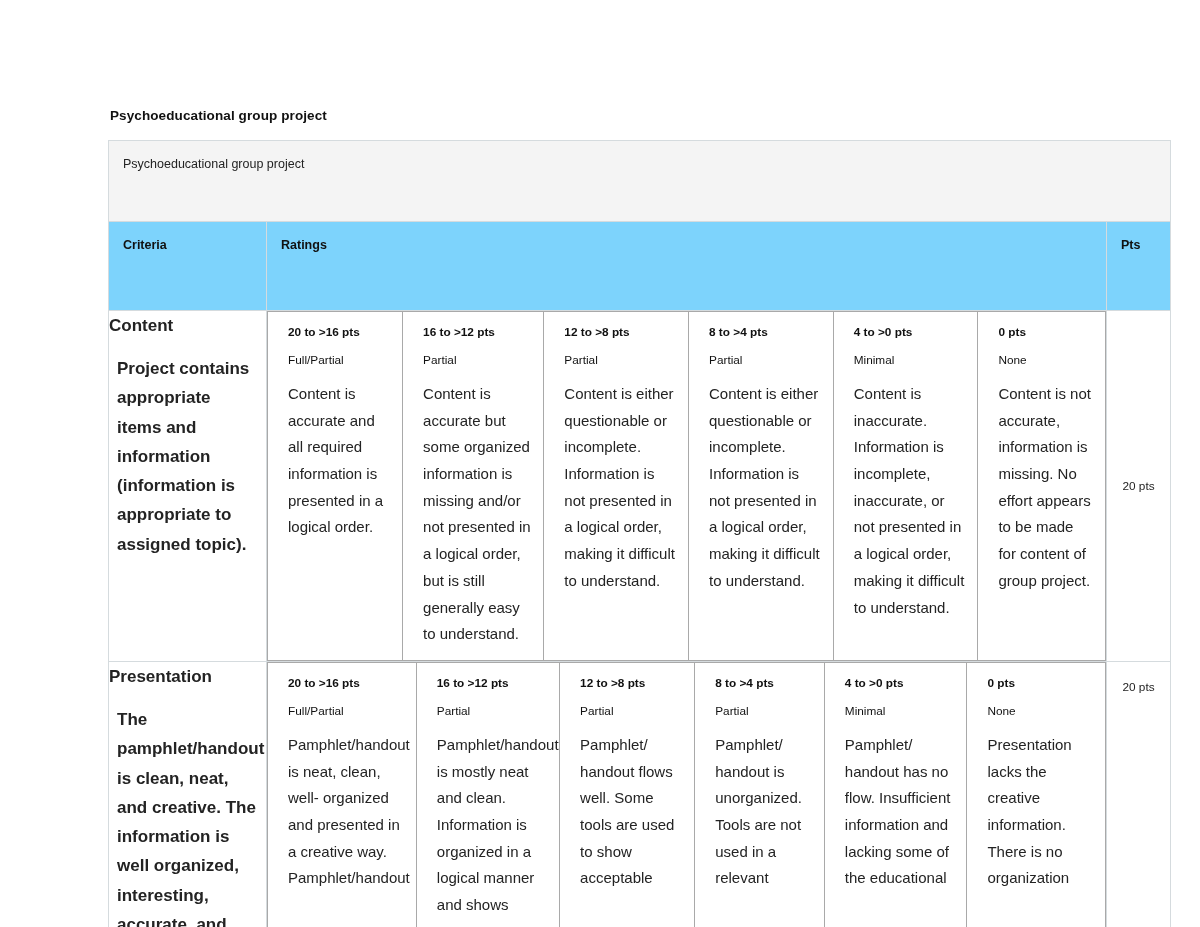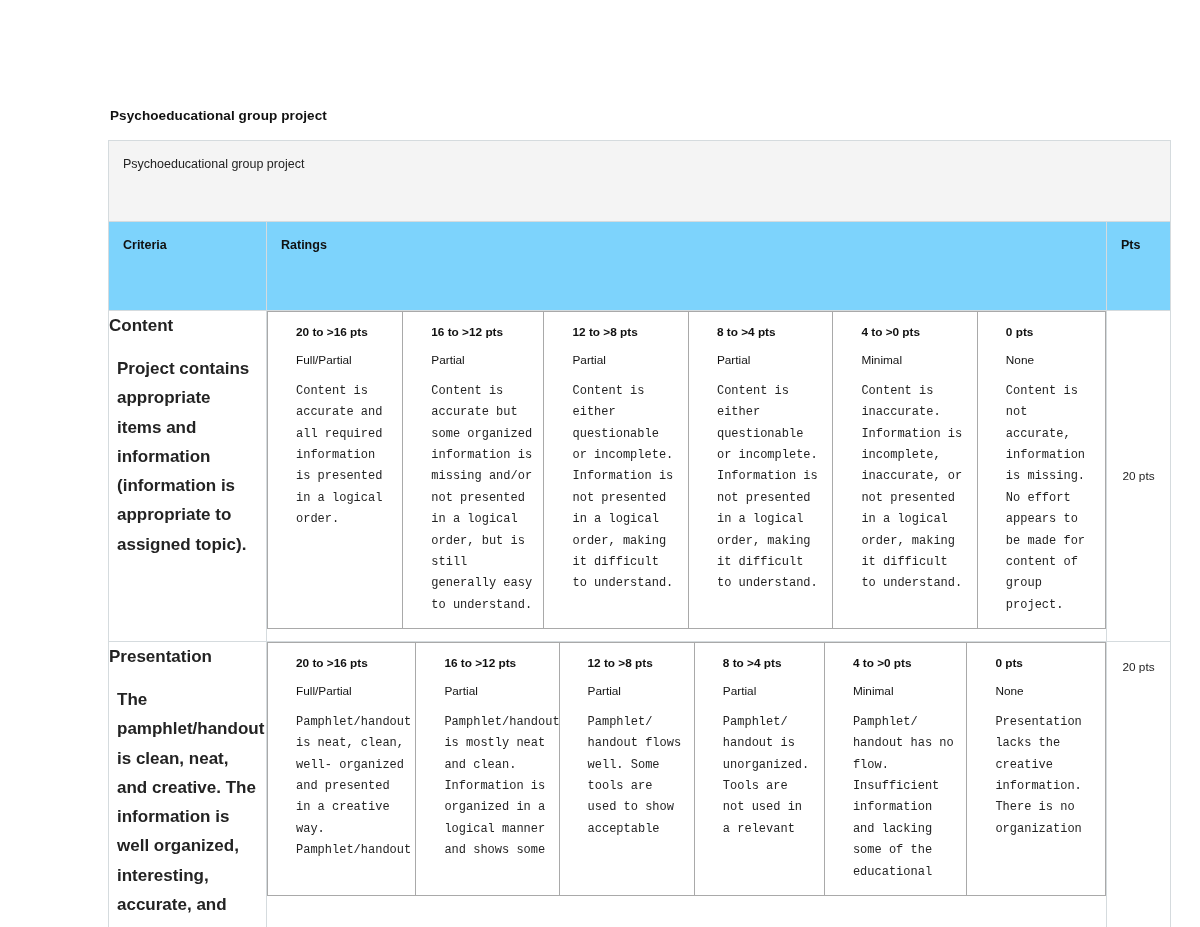--- a/index.html
+++ b/index.html
@@ -109,41 +109,40 @@
 
   
   .ratings {
     width: 100%;
     border-collapse: collapse;
     table-layout: fixed;
   }
   .ratings td {
     border: 1px solid #a9a9a9;
     vertical-align: top;
-    padding: 13px 10px 12px 28px;
+    padding: 13px 10px 12px 20px;
   }
   .rt-pts {
     font-size: 11.8px;
     font-weight: bold;
     color: #111;
     margin: 0 0 14px 0;
     white-space: nowrap;
   }
   .rt-level {
     font-size: 11.8px;
     font-weight: normal;
     color: #111;
     margin: 0 0 14px 0;
   }
   .rt-desc {
-    font-size: 12px;
+    font-size: 15px;
     line-height: 1.78;
     color: #232323;
     margin: 0;
-    font-family: Liberation Mono, monospace;
   }
 
   
   .ratings.content-rt td:nth-child(1){ width: 16.0%; }
   .ratings.content-rt td:nth-child(2){ width: 16.9%; }
   .ratings.content-rt td:nth-child(3){ width: 17.4%; }
   .ratings.content-rt td:nth-child(4){ width: 17.4%; }
   .ratings.content-rt td:nth-child(5){ width: 17.4%; }
   .ratings.content-rt td:nth-child(6){ width: 14.9%; }
 

